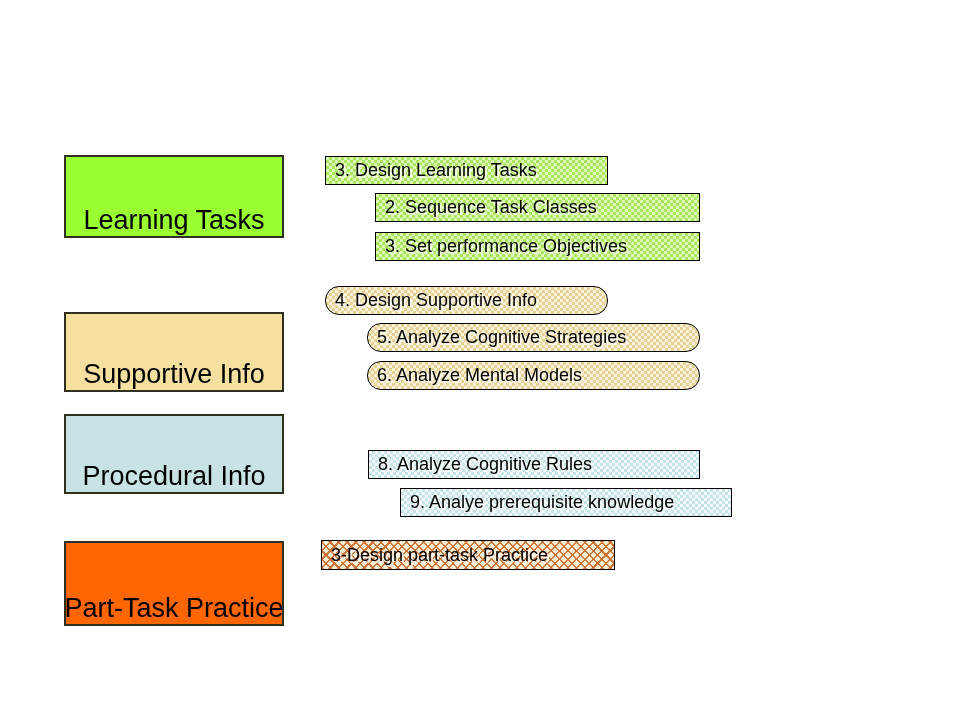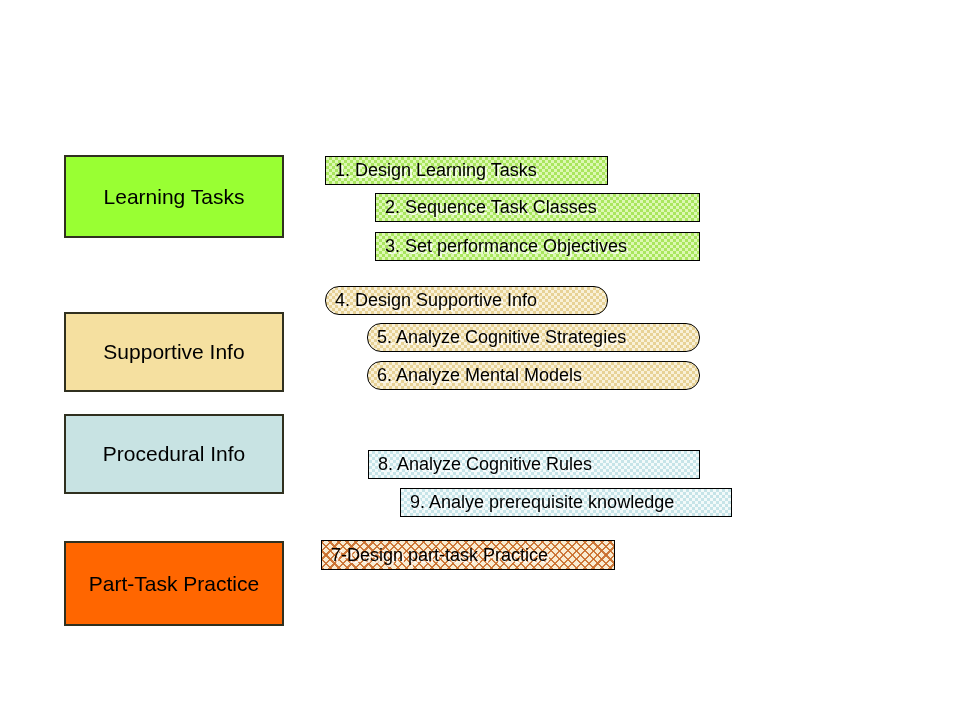--- a/index.html
+++ b/index.html
@@ -14,23 +14,23 @@
     overflow:hidden;
   }
   
   .catbox{
     position:absolute;
     left:64px;
     width:220px;
     box-sizing:border-box;
     border:2px solid #30301f;
     display:flex;
-    align-items:center;
+    align-items:flex-end;
     justify-content:center;
-    font-size:21px;
+    font-size:27px;
     color:#000000;
     white-space:nowrap;
   }
   .cat-learning  {top:155px;height:83px;background:#99ff33;}
   .cat-supportive{top:286px;height:80px;background:#f5e0a0;margin-top:26px;}
   .cat-procedural{top:414px;height:80px;background:#c8e3e3;}
   .cat-parttask  {top:541px;height:85px;background:#ff6600;}
 
   
   .step{
@@ -90,21 +90,21 @@
     <span>Supportive Info</span>
   </div>
   <div class="catbox cat-procedural">
     <span>Procedural Info</span>
   </div>
   <div class="catbox cat-parttask">
     <span>Part-Task Practice</span>
   </div>
 
   <div id="step-1" class="step pat-green">
-    <span>1. Design Learning Tasks</span>
+    <span>3. Design Learning Tasks</span>
   </div>
   <div id="step-2" class="step pat-green">
     <span>2. Sequence Task Classes</span>
   </div>
   <div id="step-3" class="step pat-green">
     <span>3. Set performance Objectives</span>
   </div>
 
   <div id="step-4" class="step pat-tan">
     <span>4. Design Supportive Info</span>
@@ -117,16 +117,16 @@
   </div>
 
   <div id="step-8" class="step pat-blue">
     <span>8. Analyze Cognitive Rules</span>
   </div>
   <div id="step-9" class="step pat-blue">
     <span>9. Analye prerequisite knowledge</span>
   </div>
 
   <div id="step-10" class="step pat-weave">
-    <span>7-Design part-task Practice</span>
+    <span>3-Design part-task Practice</span>
   </div>
 
 </div>
 
 </body></html>

